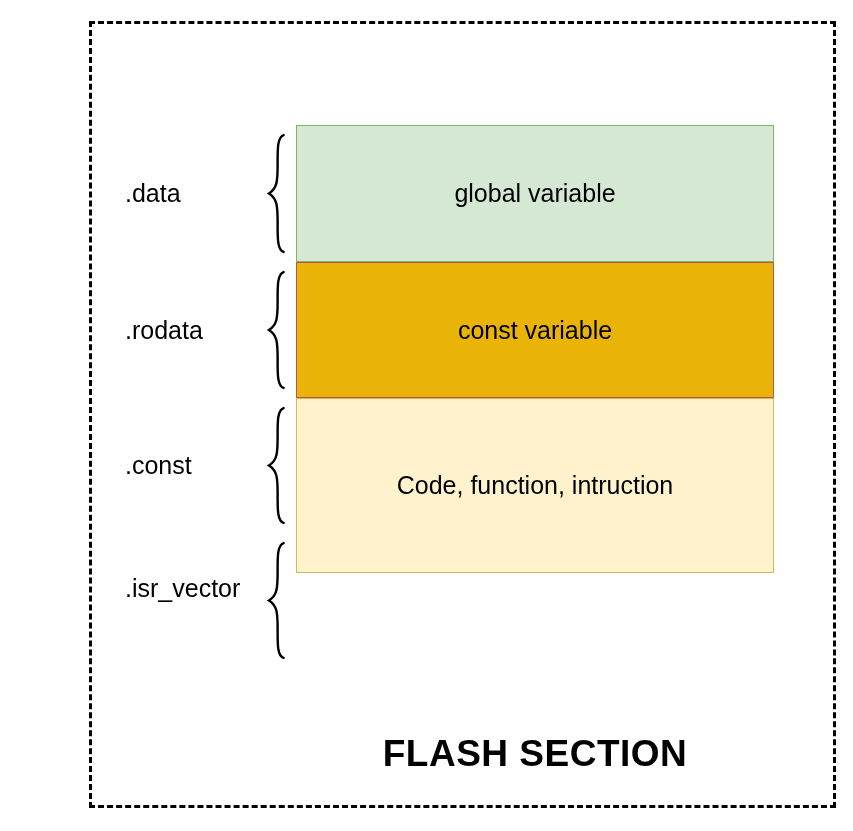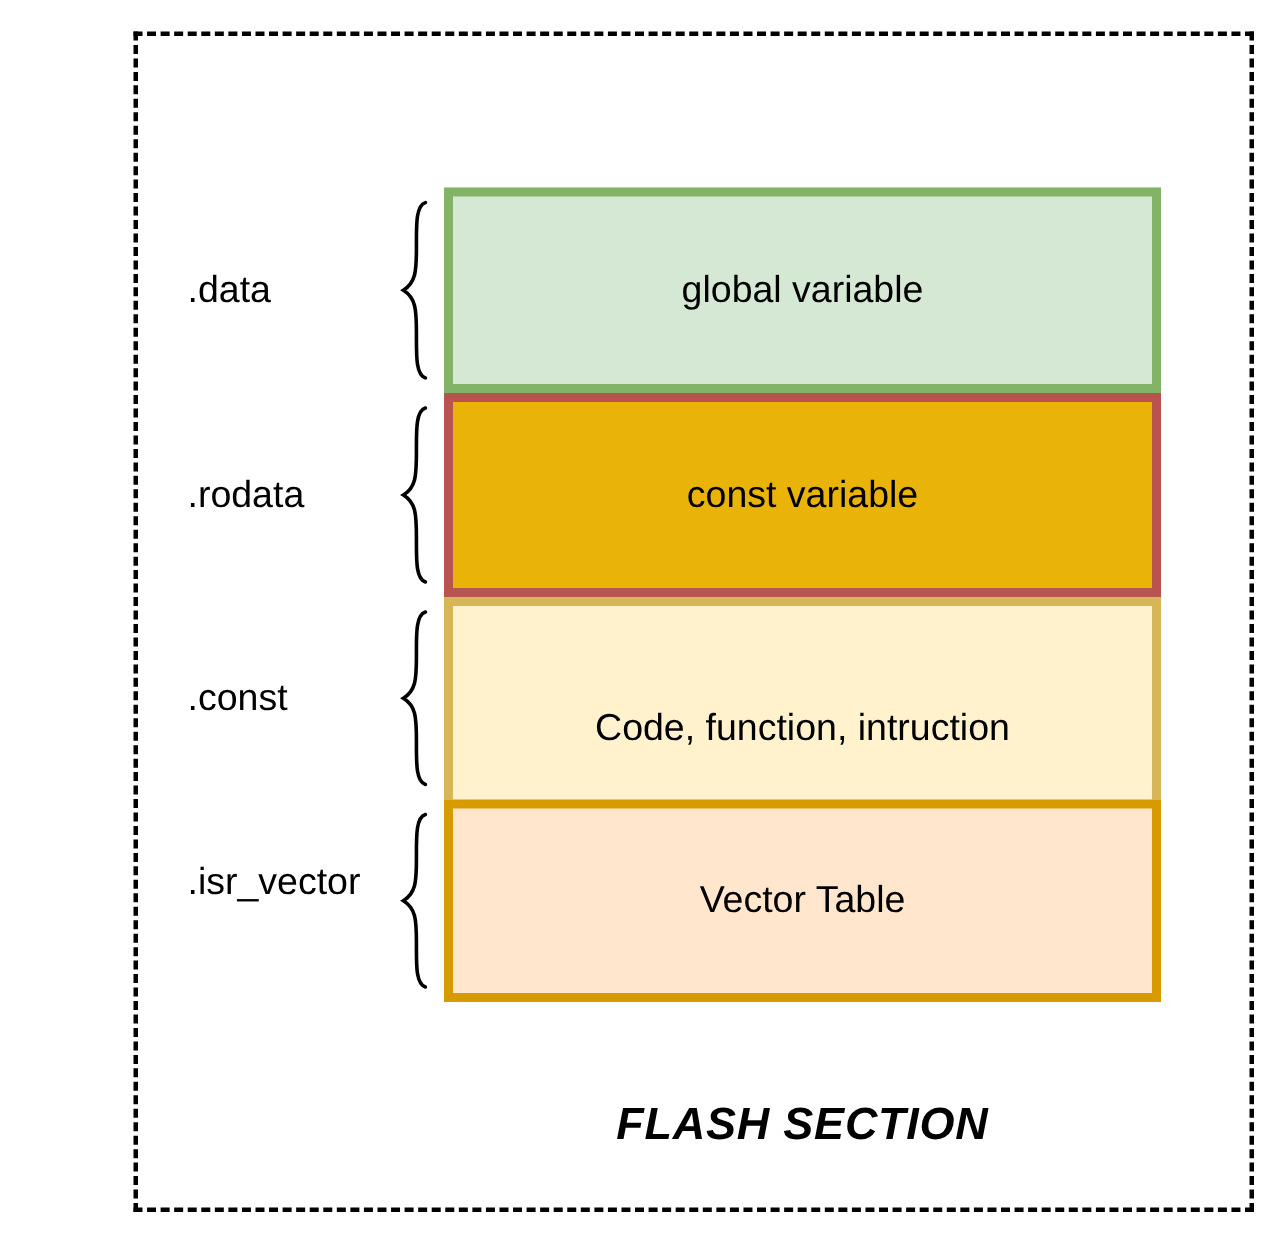--- a/index.html
+++ b/index.html
@@ -37,40 +37,39 @@
   .brace {
     position: absolute;
     left: 244px;
     width: 26px;
     display: block;
   }
   .mem-box {
     position: absolute;
     left: 277px;
     width: 478px;
-    border: 6px solid #4d7c0f;
+    border: 1px solid #4d7c0f;
     display: flex;
     align-items: center;
     justify-content: center;
     font-size: 25px;
     text-align: center;
     color: #000000;
   }
   .diagram-title {
     position: absolute;
     left: 277px;
     width: 478px;
     top: 733px;
     text-align: center;
-    font-size: 30px;
+    font-size: 37px;
     font-weight: bold;
     letter-spacing: 0.5px;
     color: #000000;
     white-space: nowrap;
-    font-style: italic;
   }
 </style>
 </head>
 <body>
 
 <div class="canvas">
 
   <div class="frame" style="border-color: rgb(0, 0, 0);"></div>
 
   <div class="sec-label" style="top:125px;height:137px">.data</div>
@@ -88,17 +87,16 @@
   <div class="sec-label" style="top:398px;height:135px">.const</div>
   <svg class="brace" style="top:405px;height:121px" viewBox="0 0 24 120" preserveAspectRatio="none">
     <path d="M 19 3 C 13 5 13.5 18 13.5 32 C 13.5 48 13 55 5.5 60 C 13 65 13.5 72 13.5 88 C 13.5 102 13 115 19 117" fill="none" stroke="#000000" stroke-width="2.4" stroke-linecap="round" vector-effect="non-scaling-stroke"></path>
   </svg>
   <div class="mem-box" style="top: 398px; height: 175px; background-color: rgb(255, 242, 204); border-color: rgb(214, 182, 86);">Code, function, intruction</div>
 
   <div class="sec-label" style="top:521px;height:135px">.isr_vector</div>
   <svg class="brace" style="top:540px;height:121px" viewBox="0 0 24 120" preserveAspectRatio="none">
     <path d="M 19 3 C 13 5 13.5 18 13.5 32 C 13.5 48 13 55 5.5 60 C 13 65 13.5 72 13.5 88 C 13.5 102 13 115 19 117" fill="none" stroke="#000000" stroke-width="2.4" stroke-linecap="round" vector-effect="non-scaling-stroke"></path>
   </svg>
-  <div class="mem-box" style="top: 533px; height: 135px; background-color: rgb(255, 230, 204); border-color: rgb(215, 155, 0);">Vector Table</div>
 
   <div class="diagram-title">FLASH SECTION</div>
 
 </div>
 
 </body></html>

